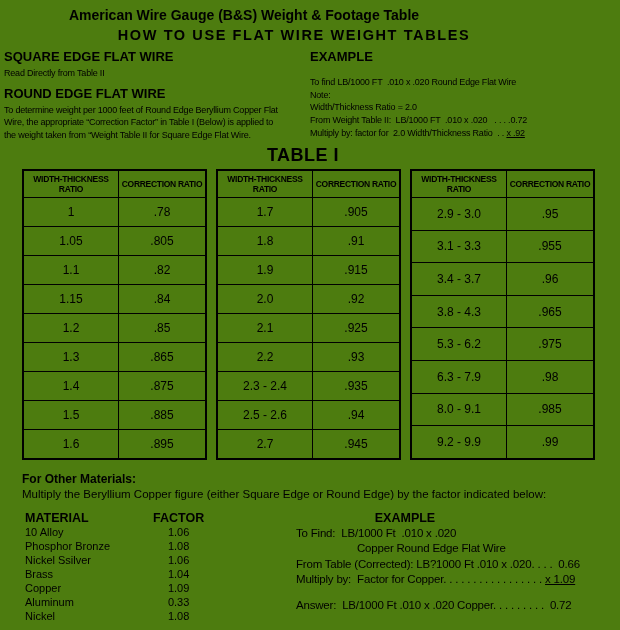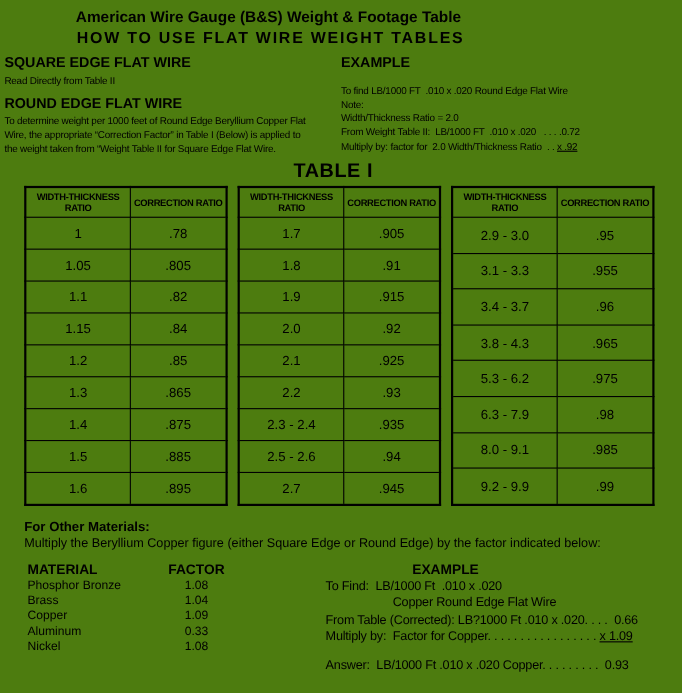--- a/index.html
+++ b/index.html
@@ -6,21 +6,21 @@
   #page{
     position:relative;width:620px;height:630px;background:#4d7c0f;
     font-family:Liberation Sans, sans-serif;color:#000;overflow:hidden;
   }
   .doc-title{
     position:absolute;top:7px;left:0;width:488px;text-align:center;
     font-size:14px;font-weight:bold;
   }
   .doc-subtitle{
     position:absolute;top:27px;left:0;width:492px;text-align:center;
-    font-size:14.5px;font-weight:bold;letter-spacing:1.6px;
+    font-size:14.5px;font-weight:bold;letter-spacing:1.6px;padding-left:48px;
   }
   .col-left{position:absolute;top:49px;left:4px;width:303px;}
   .col-right{position:absolute;top:49px;left:310px;width:308px;}
   .sec-h{font-size:13px;font-weight:bold;line-height:15px;}
   .body-text{font-size:9px;letter-spacing:-0.2px;line-height:12.7px;margin-top:3px;white-space:pre;}
   .mt{margin-top:6px;}
   .ex-line{font-size:9px;letter-spacing:-0.2px;line-height:12.7px;white-space:pre;}
   .ex-first{margin-top:12px;}
   .ul{text-decoration:underline;}
   .tbl1-h{
@@ -225,22 +225,30 @@
 
   <table class="mtable">
     <thead>
       <tr>
         <th>MATERIAL</th>
         <th>FACTOR</th>
       </tr>
     </thead>
     <tbody>
         <tr>
+          <td>10 Alloy</td>
+          <td>1.06</td>
+        </tr>
+        <tr>
           <td>Phosphor Bronze</td>
           <td>1.08</td>
+        </tr>
+        <tr>
+          <td>Nickel Ssilver</td>
+          <td>1.06</td>
         </tr>
         <tr>
           <td>Brass</td>
           <td>1.04</td>
         </tr>
         <tr>
           <td>Copper</td>
           <td>1.09</td>
         </tr>
         <tr>
@@ -253,16 +261,16 @@
         </tr>
       </tbody>
   </table>
 
   <div class="ex2">
     <div class="ex2-h">EXAMPLE</div>
     <div class="ex2-line">To Find:  LB/1000 Ft  .010 x .020</div>
     <div class="ex2-line indent">Copper Round Edge Flat Wire</div>
     <div class="ex2-line">From Table (Corrected): LB?1000 Ft .010 x .020. . . .  0.66</div>
     <div class="ex2-line"><span>Multiply by:  Factor for Copper. . . . . . . . . . . . . . . . . </span><span class="ul">x 1.09</span></div>
-    <div class="ex2-line answer">Answer:  LB/1000 Ft .010 x .020 Copper. . . . . . . . .  0.93</div>
+    <div class="ex2-line answer">Answer:  LB/1000 Ft .010 x .020 Copper. . . . . . . . .  0.72</div>
   </div>
 
 </div>
 
 </body></html>

